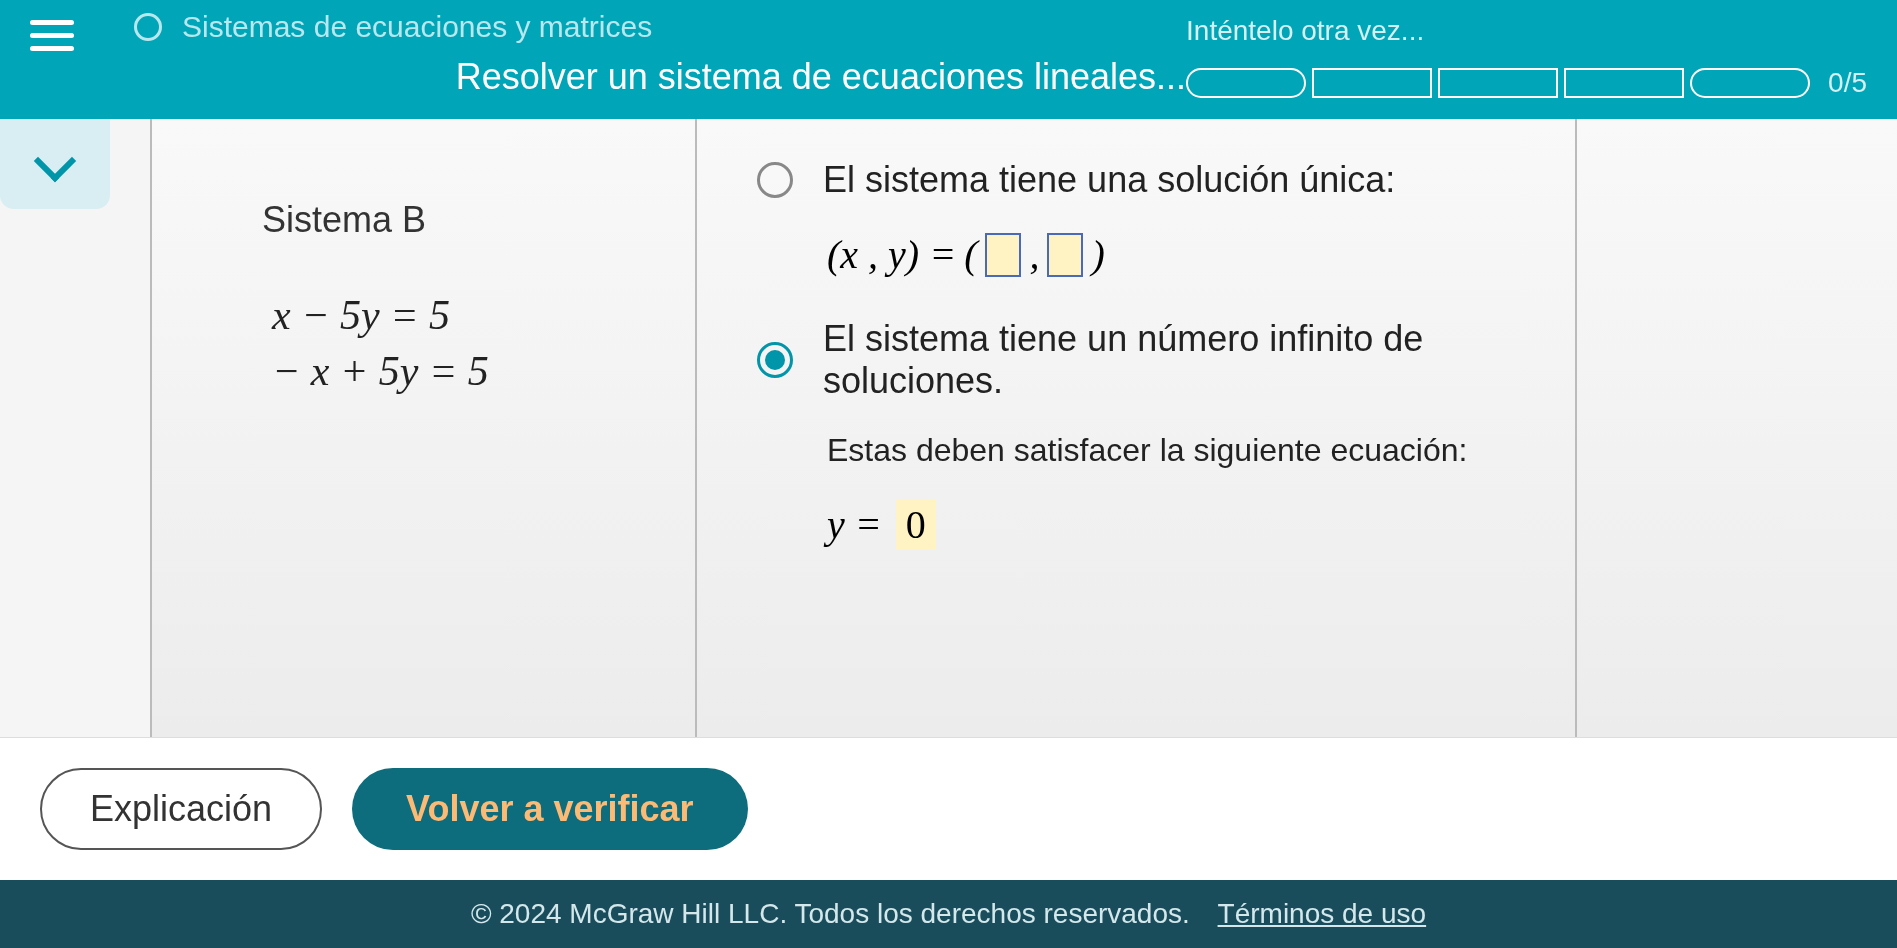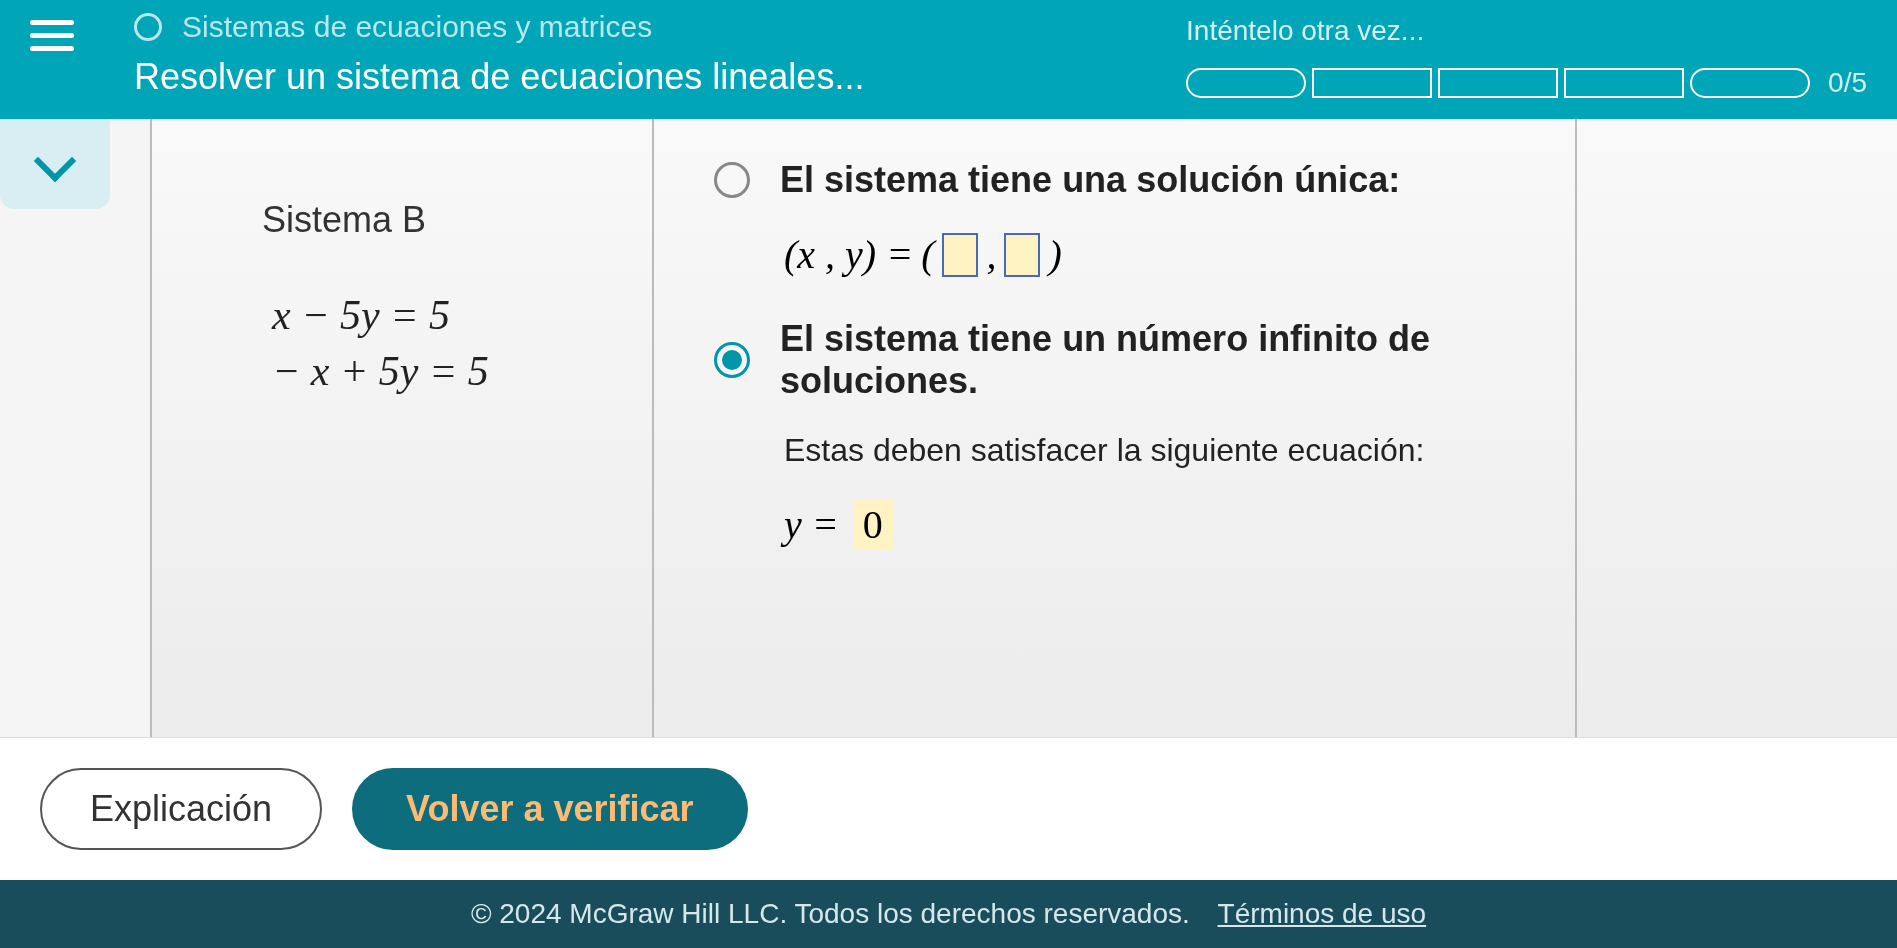--- a/index.html
+++ b/index.html
@@ -29,20 +29,21 @@
   cursor: pointer;
 }
 .hamburger span {
   width: 44px;
   height: 5px;
   background: #fff;
   border-radius: 3px;
 }
 .header-titles {
   flex: 1;
+  text-align: right;
 }
 .breadcrumb-row {
   display: flex;
   align-items: center;
   color: #b8e8ee;
   font-size: 30px;
   margin-bottom: 12px;
 }
 .breadcrumb-circle {
   width: 28px;
@@ -120,21 +121,21 @@
   position: absolute;
   width: 24px;
   height: 24px;
   border-right: 6px solid #0095a8;
   border-bottom: 6px solid #0095a8;
   transform: rotate(45deg);
   top: 2px;
   left: 5px;
 }
 .system-panel {
-  width: 504px;
+  width: 547px;
   border-left: 2px solid #bbb;
   border-right: 2px solid #bbb;
   padding: 80px 40px 40px 60px;
   background: linear-gradient(180deg, #f9f9f9 0%, #ececec 100%);
   margin-left: 150px;
 }
 .system-label {
   font-size: 36px;
   color: #333;
   margin-bottom: 50px;
@@ -153,21 +154,20 @@
   padding: 40px 60px;
   background: linear-gradient(180deg, #f9f9f9 0%, #ececec 100%);
   border-right: 2px solid #bbb;
 }
 .option-row {
   display: flex;
   align-items: center;
   margin-bottom: 30px;
   font-size: 36px;
   color: #222;
-  font-weight: bold;
 }
 .radio {
   width: 36px;
   height: 36px;
   border: 3px solid #888;
   border-radius: 50%;
   margin-right: 30px;
   display: flex;
   align-items: center;
   justify-content: center;

